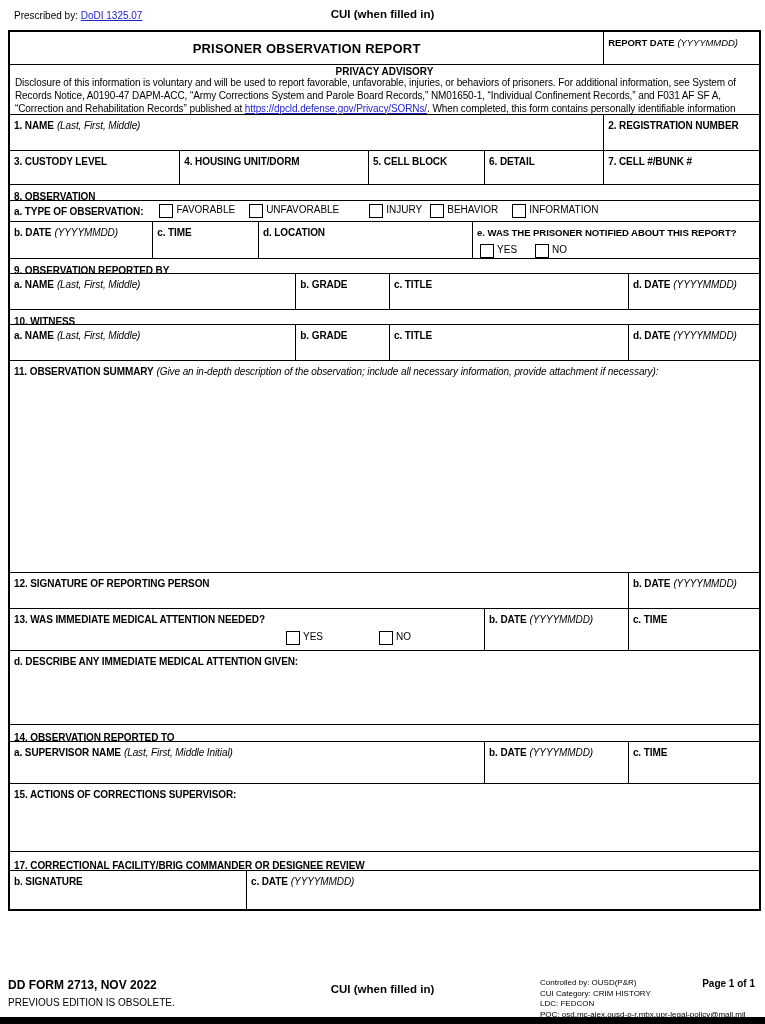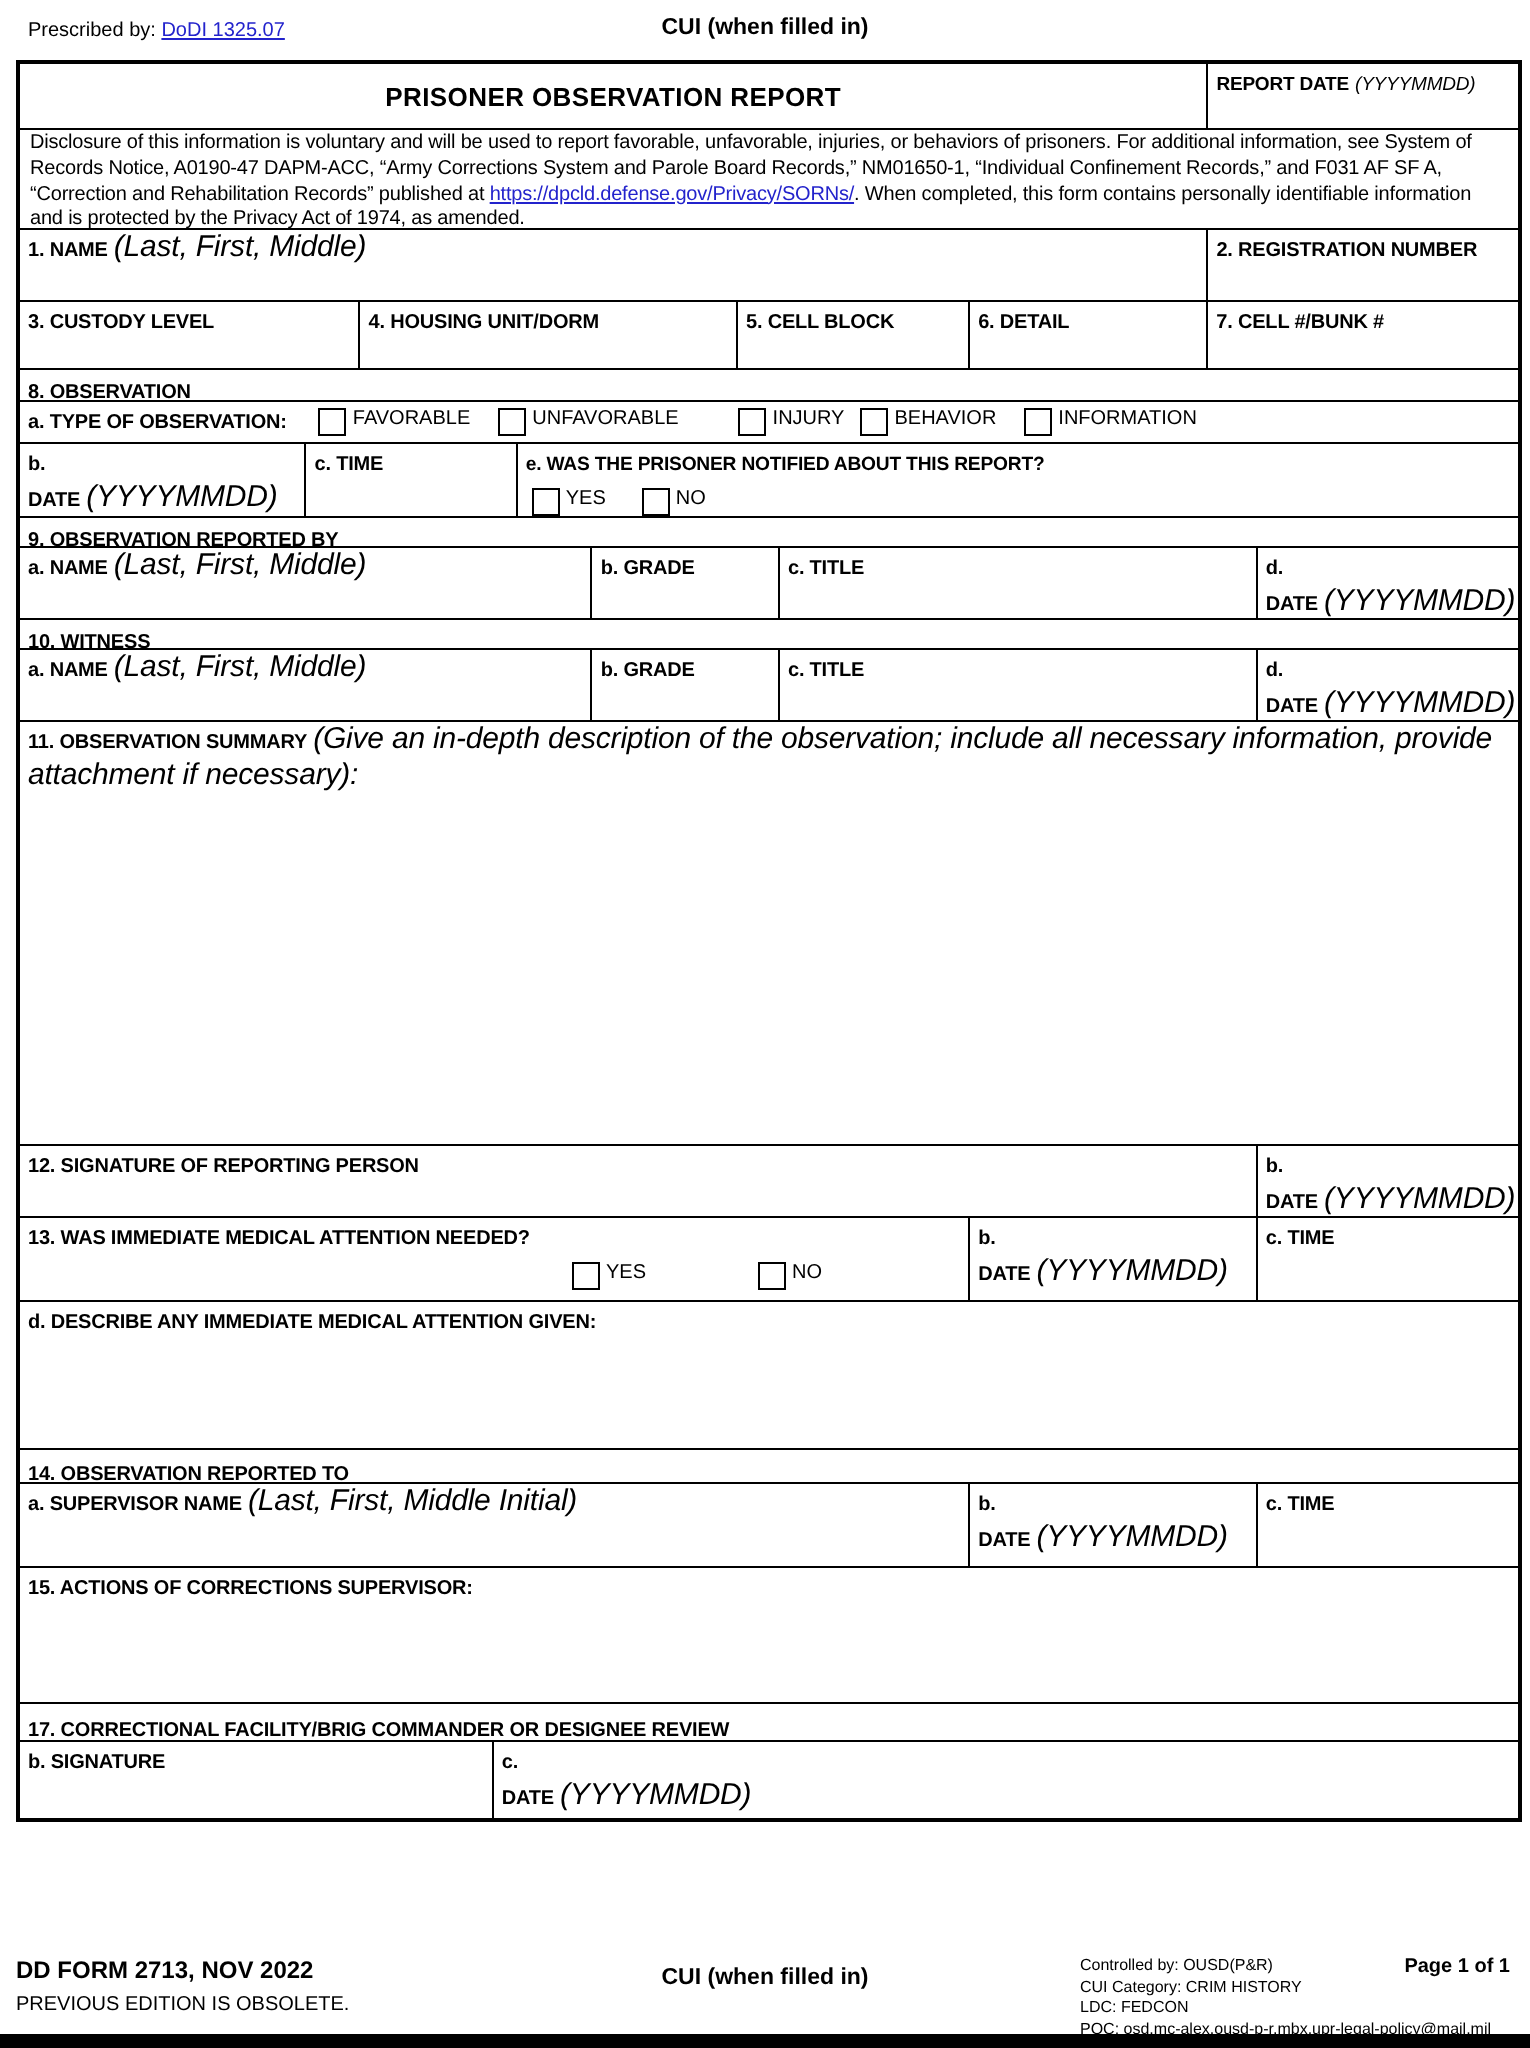--- a/index.html
+++ b/index.html
@@ -12,21 +12,21 @@
   .lnk{color:#2323cc;text-decoration:underline;cursor:pointer;}
   .cui-top{position:absolute;left:0;right:0;top:1px;text-align:center;font-weight:bold;font-size:11.5px;}
 
   
   .ftable{position:absolute;left:8px;top:30px;width:749px;border:2px solid #000;background:#fff;}
   .row{display:flex;border-top:1px solid #000;box-sizing:border-box;overflow:hidden;}
   .row:first-child{border-top:none;}
   .cell{box-sizing:border-box;border-left:1px solid #000;padding:0 4px;overflow:hidden;position:relative;}
   .cell:first-child{border-left:none;}
   .lab{font-weight:bold;font-size:10px;letter-spacing:-0.1px;}
-  .hint{font-style:italic;font-size:15px;margin-left:3px;letter-spacing:-0.1px;}
+  .hint{font-style:italic;font-size:10px;margin-left:3px;letter-spacing:-0.1px;}
 
   .title-cell{display:flex;align-items:center;justify-content:center;}
   .form-title{font-weight:bold;font-size:13px;letter-spacing:0.2px;}
 
   .pa-cell{width:100%;padding:1px 5px 2px 5px;}
   .pa-head{text-align:center;font-weight:bold;font-size:10px;}
   .pa-text{font-size:10px;line-height:1.28;letter-spacing:-0.1px;}
 
   .typerow{display:flex;align-items:center;}
   .cb{display:inline-flex;align-items:flex-start;font-size:10px;}
@@ -61,20 +61,21 @@
       <div class="cell title-cell" style="width:79.2%">
         <span class="form-title">PRISONER OBSERVATION REPORT</span>
       </div>
       <div class="cell" style="width:20.8%">
         <span class="lab" style="font-size:9.5px">REPORT DATE</span><span class="hint" style="font-size:9.5px">(YYYYMMDD)</span>
       </div>
     </div>
 
     <div class="row" style="height:50px">
       <div class="cell pa-cell">
+        <div class="pa-head">PRIVACY ADVISORY</div>
         <div class="pa-text"><span>Disclosure of this information is voluntary and will be used to report favorable, unfavorable, injuries, or behaviors of prisoners.  For additional information, see System of Records Notice, A0190-47 DAPM-ACC, “Army Corrections System and Parole Board Records,” NM01650-1, “Individual Confinement Records,” and F031 AF SF A, “Correction and Rehabilitation Records” published at </span><span class="lnk">https://dpcld.defense.gov/Privacy/SORNs/</span><span>.  When completed, this form contains personally identifiable information and is protected by the Privacy Act of 1974, as amended.</span></div>
       </div>
     </div>
 
     <div class="row" style="height:36px">
       <div class="cell" style="width:79.2%">
         <span class="lab">1. NAME</span><span class="hint">(Last, First, Middle)</span>
       </div>
       <div class="cell" style="width:20.8%">
         <span class="lab">2. REGISTRATION NUMBER</span>
@@ -130,20 +131,23 @@
         </span>
       </div>
     </div>
 
     <div class="row" style="height:37px">
       <div class="cell" style="width:19%">
         <span class="lab">b. DATE</span><span class="hint">(YYYYMMDD)</span>
       </div>
       <div class="cell" style="width:14.1%">
         <span class="lab">c. TIME</span>
+      </div>
+      <div class="cell" style="width:28.6%">
+        <span class="lab">d. LOCATION</span>
       </div>
       <div class="cell" style="width:38.3%">
         <div><span class="lab" style="font-size:9.6px">e. WAS THE PRISONER NOTIFIED ABOUT THIS REPORT?</span></div>
         <div class="yn" style="padding-left:3px;gap:18px">
           <span class="cb">
             <span class="box"></span>
             <span>YES</span>
           </span>
           <span class="cb">
             <span class="box"></span>

